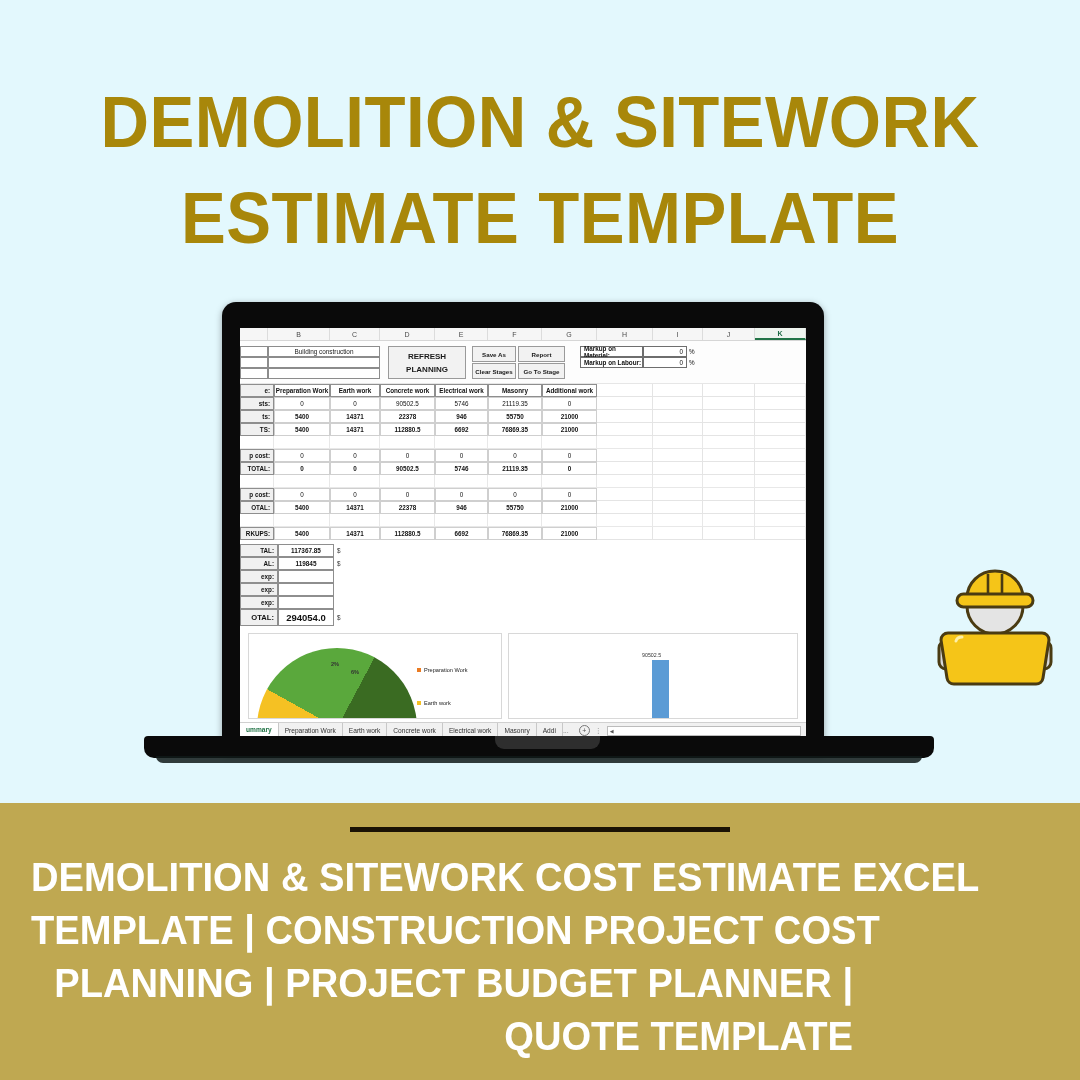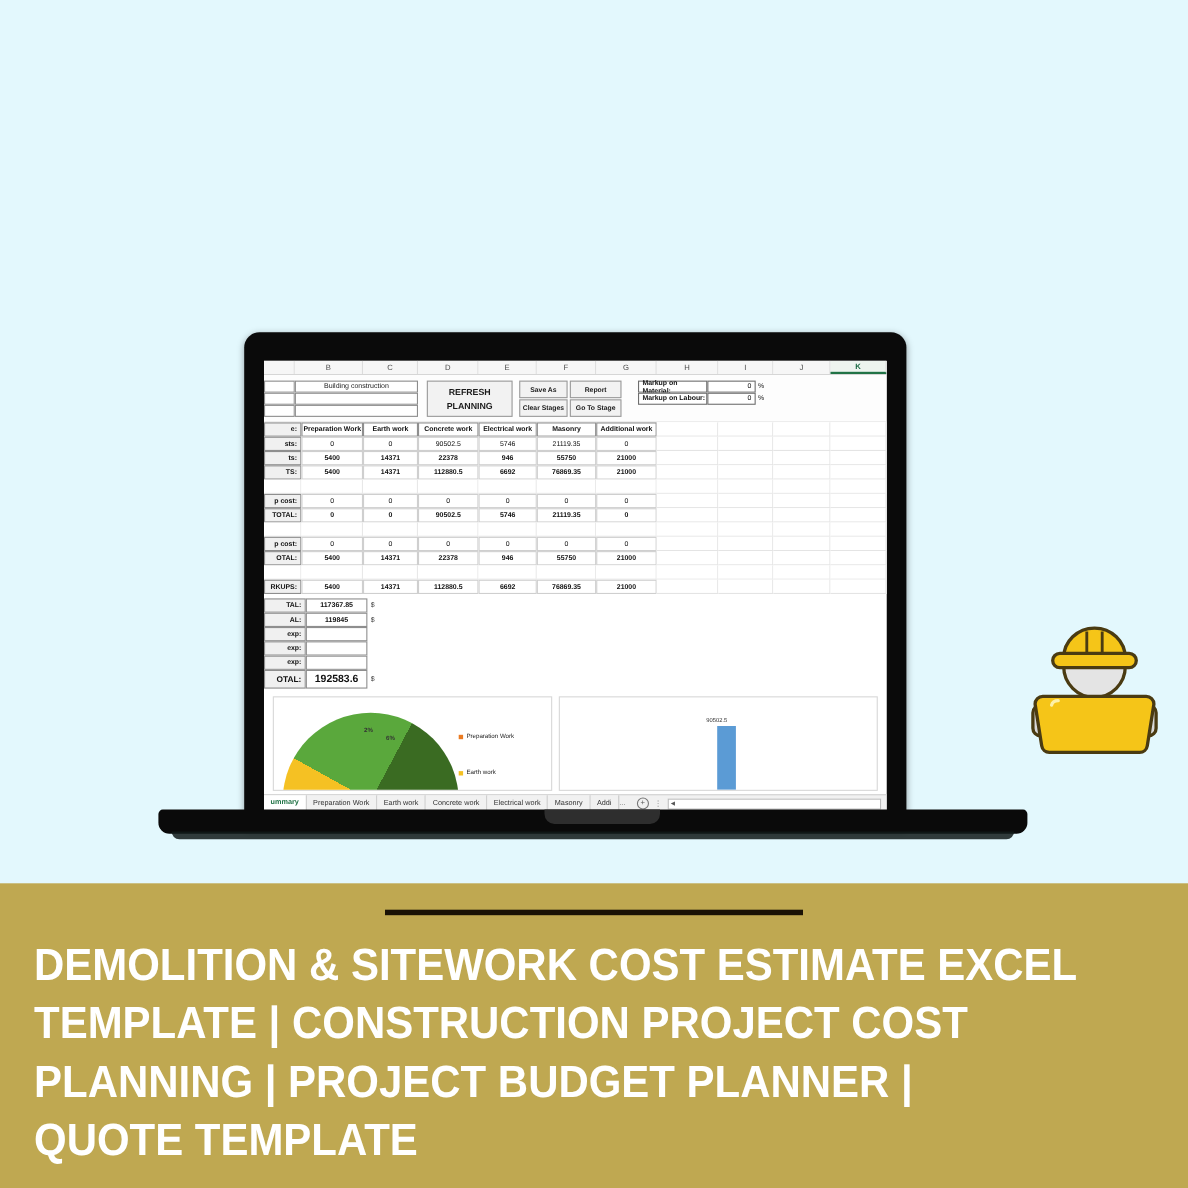--- a/index.html
+++ b/index.html
@@ -245,37 +245,41 @@
   #band {
     position: absolute; left: 0; top: 803px; width: 1080px; height: 277px;
     background: #bfa851;
   }
   #band-rule {
     position: absolute; left: 350px; top: 24px; width: 380px; height: 5px;
     background: #1a1205;
   }
   #caption {
     position: absolute; left: 0; top: 48px; width: 884px;
-    text-align: left;
+    text-align: right;
   }
   .cap-line {
     color: #ffffff;
     font-family: "Liberation Sans Narrow", "Liberation Sans", sans-serif;
     font-weight: 700;
     font-size: 41px;
     line-height: 53px;
     transform: scaleX(0.93);
     white-space: nowrap;
   }
 </style>
 </head>
 <body>
 
 <div id="page">
 
+  <div id="title-block">
+    <div class="title-line">DEMOLITION &amp; SITEWORK</div>
+    <div class="title-line">ESTIMATE TEMPLATE</div>
+  </div>
 
   <div id="laptop">
 
     <div id="laptop-lid"></div>
 
     <div id="laptop-screen">
       <div id="sheet">
 
         <div id="col-headers">
           <div class="ch" style="width:28px"></div>
@@ -504,21 +508,21 @@
               <div class="tval"></div>
               <div class="tcur"></div>
             </div>
             <div class="trow">
               <div class="tlbl">exp:</div>
               <div class="tval"></div>
               <div class="tcur"></div>
             </div>
             <div class="trow grand">
               <div class="tlbl">OTAL:</div>
-              <div class="tval">192583.6</div>
+              <div class="tval">294054.0</div>
               <div class="tcur">$</div>
             </div>
           </div>
 
         <div id="charts">
 
           <div class="chartbox" id="pie-box">
             <div id="pie-wrap">
               <div id="pie"></div>
               <div class="pie-pct" style="left:41px; top:22px;"></div>

